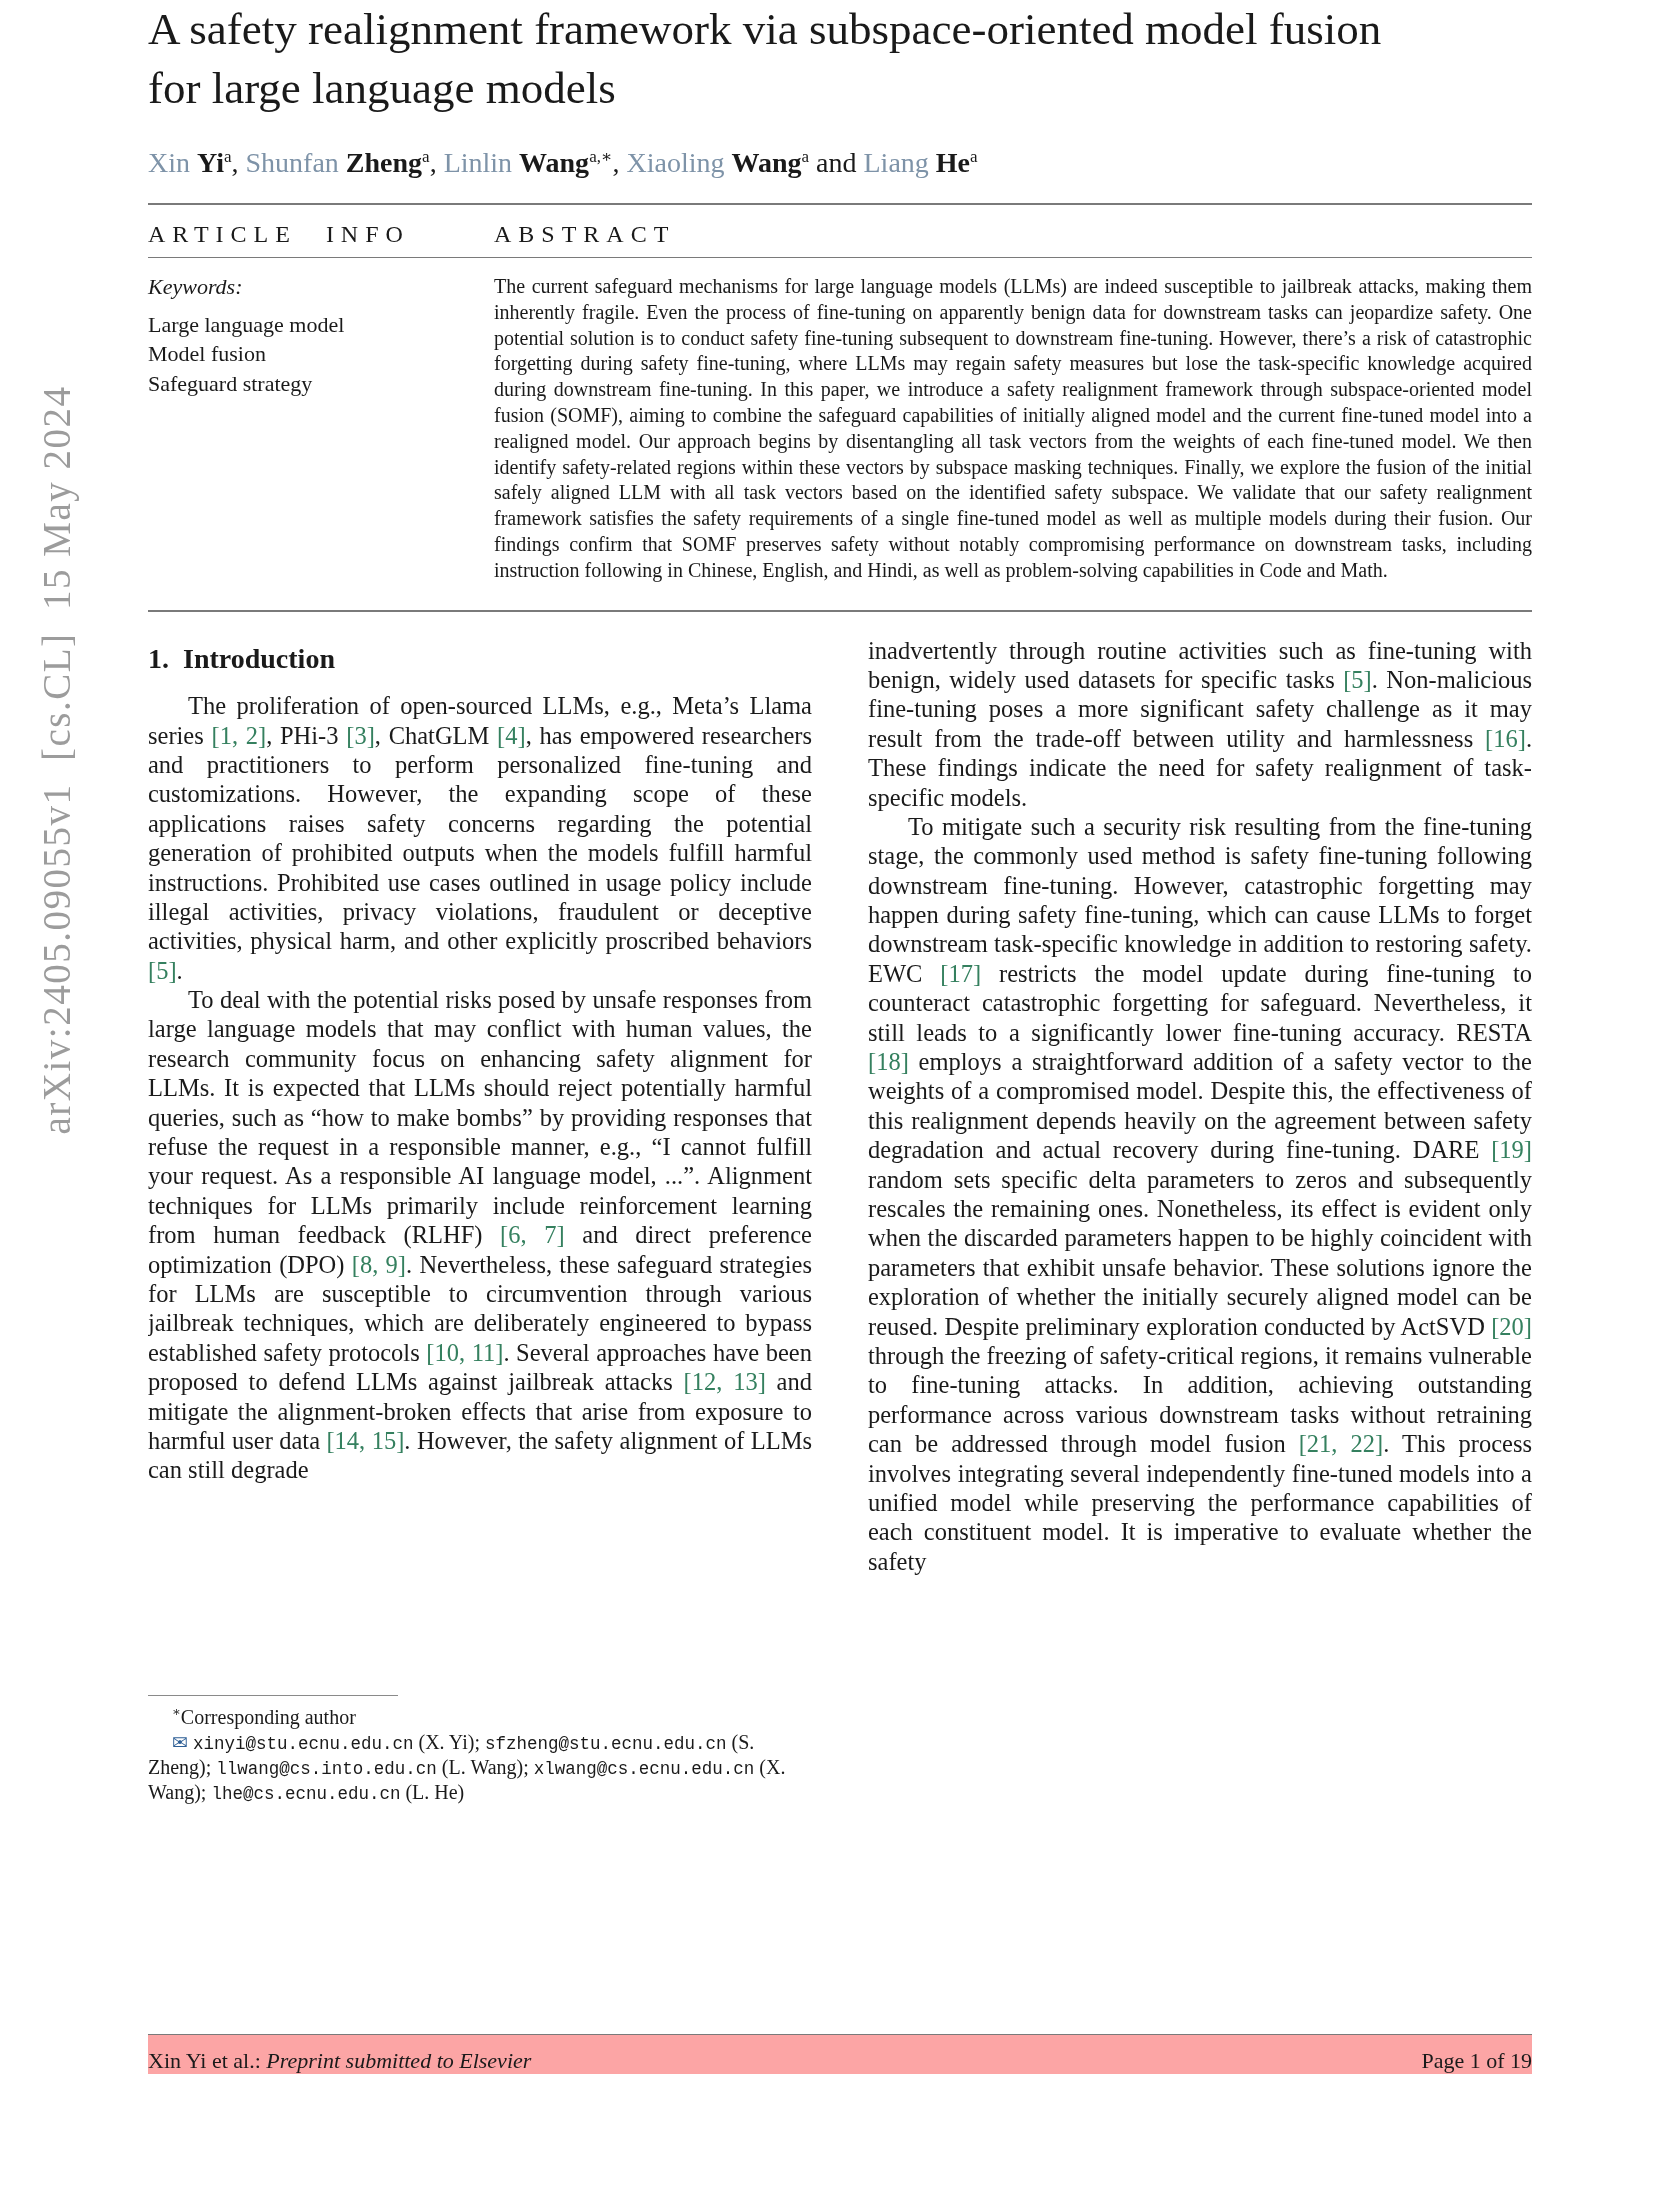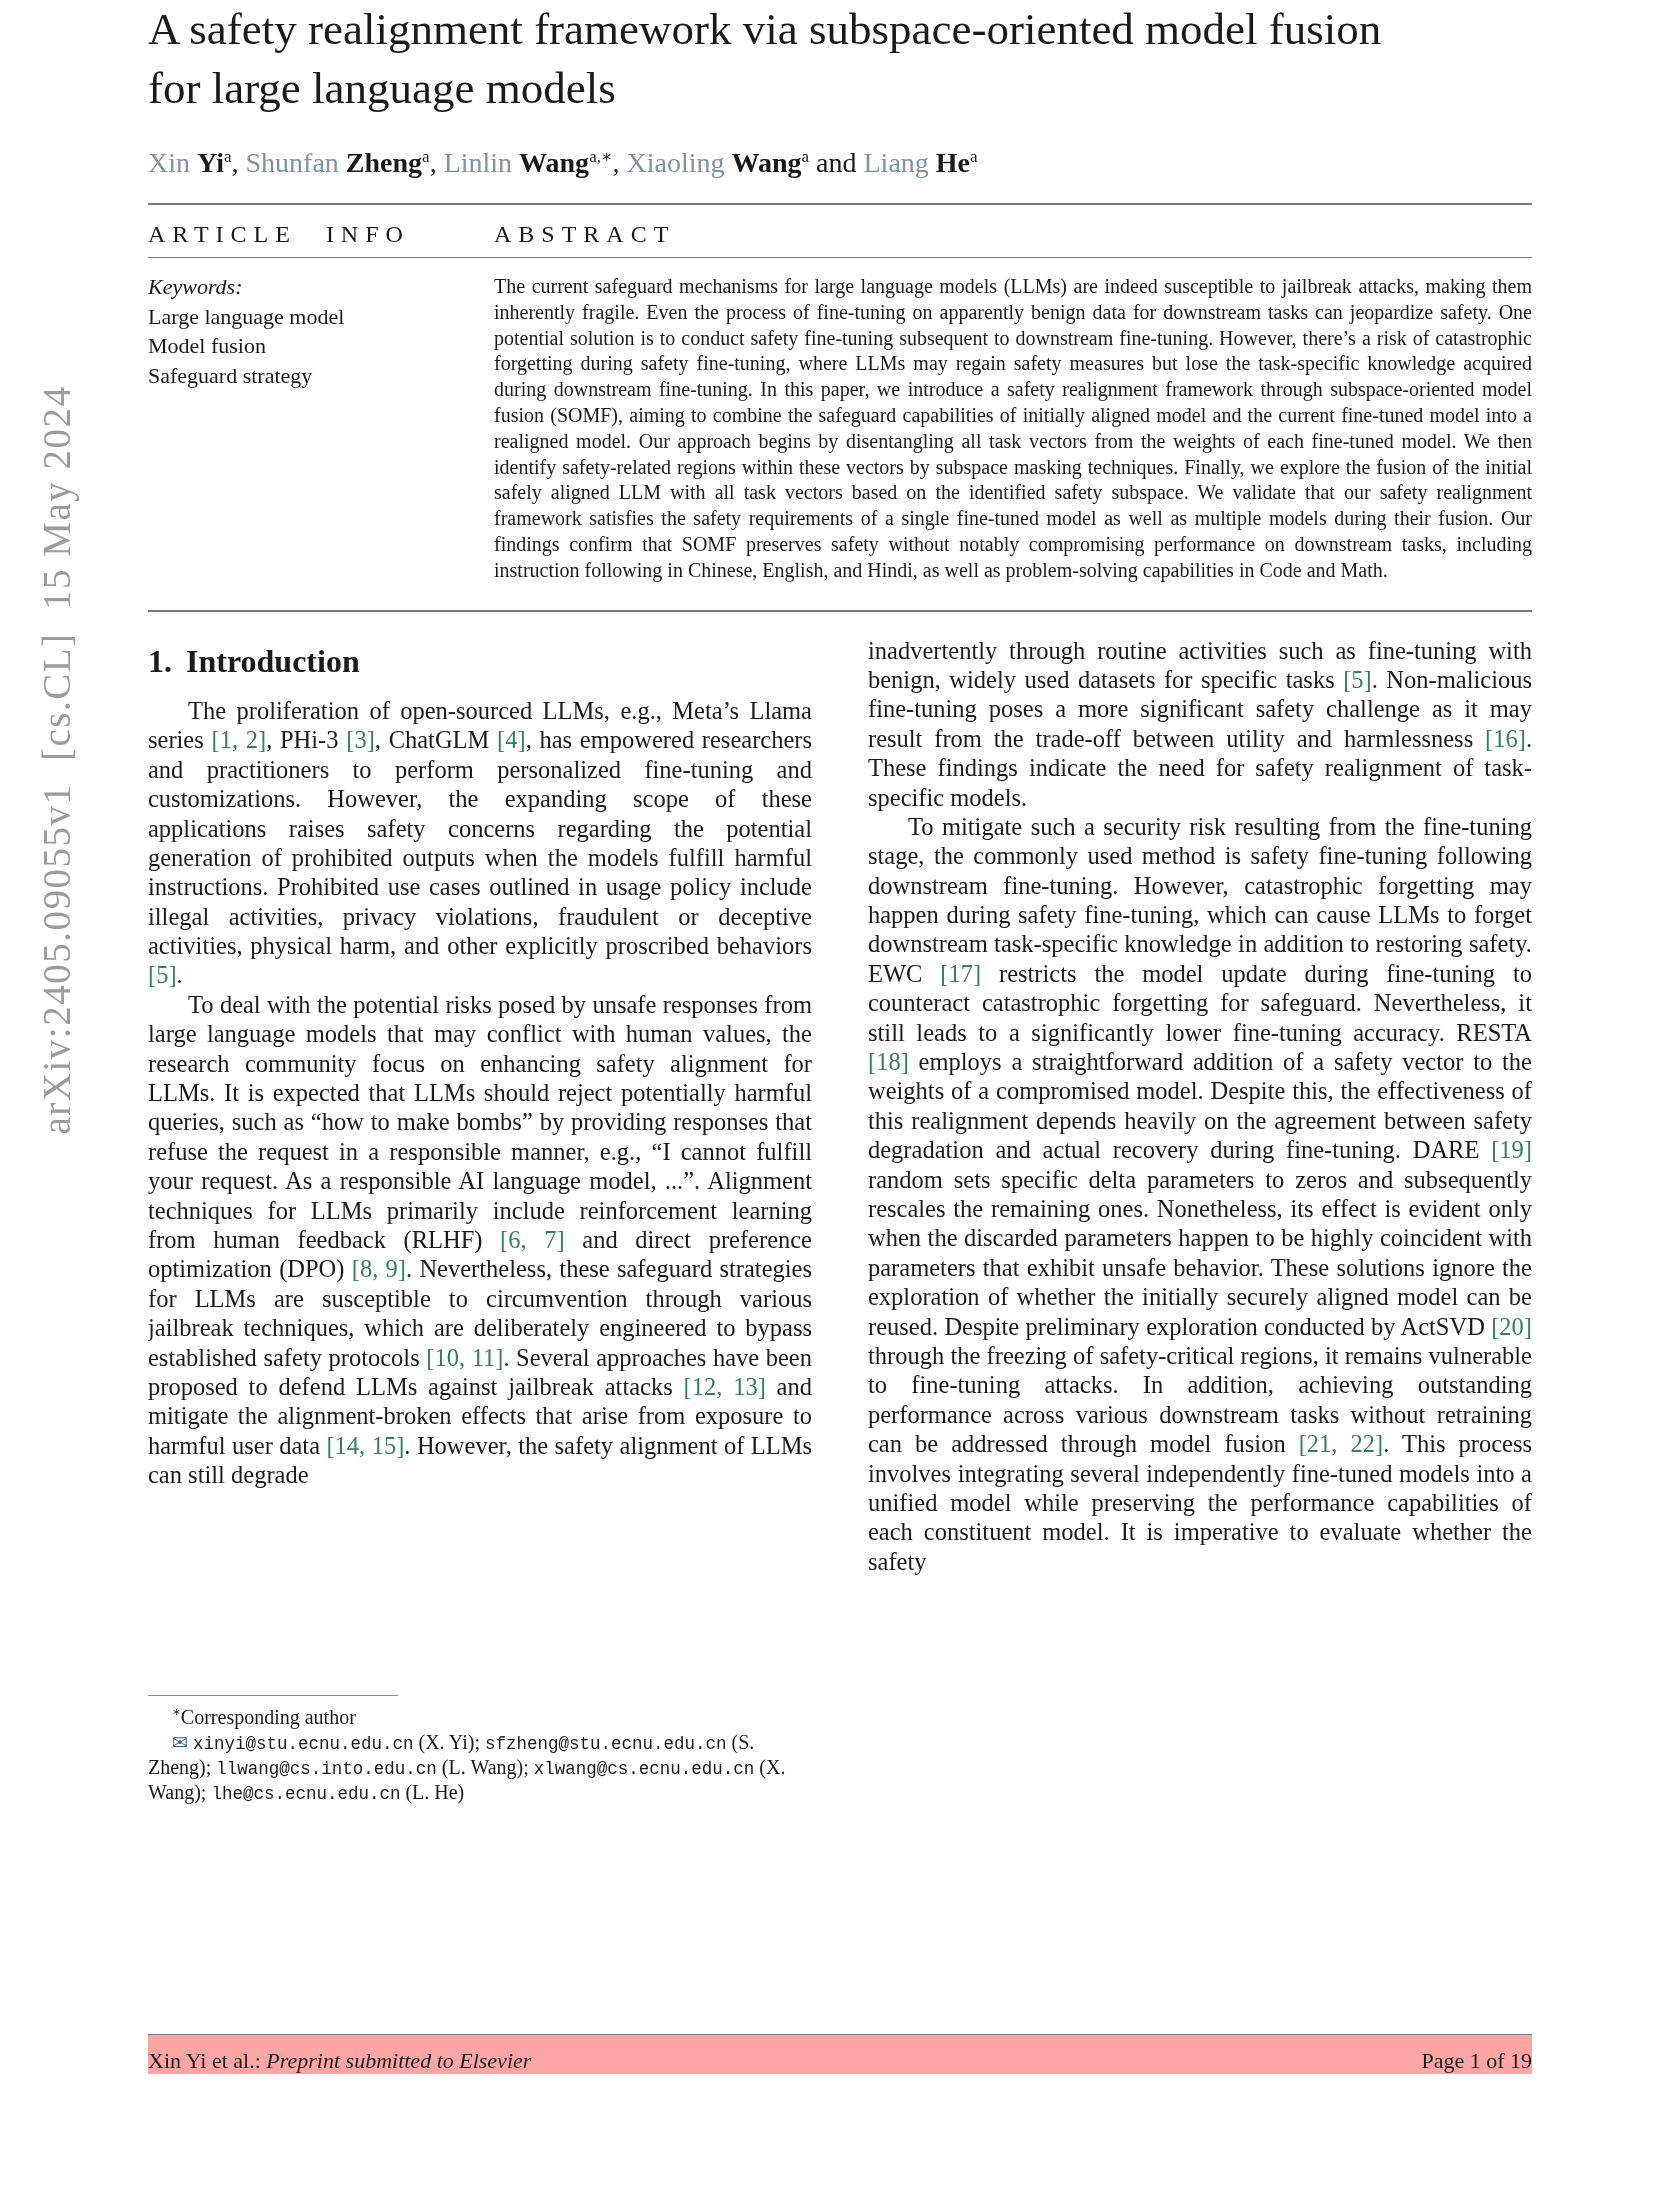--- a/index.html
+++ b/index.html
@@ -26,28 +26,28 @@
   .affil { margin-top:15px; font-size:22px; font-style:italic; }
   .affil sup { font-size:13px; font-style:italic; }
 
   .rule { border:none; border-top:2px solid #7a7a7a; height:0; }
   .main-rule { margin-top:24px; }
   .mid-rule  { margin-top:26px; }
 
   .info-grid { display:grid; grid-template-columns:346px 1fr; margin-top:16px; }
   .colhead { font-size:24px; letter-spacing:7px; word-spacing:16px; padding-bottom:9px; border-bottom:1.5px solid #7a7a7a; }
   .kw-label { margin-top:16px; font-size:22px; font-style:italic; }
-  .kw { margin-top:2px; list-style:none; }
+  .kw { margin-top:10px; list-style:none; }
   .kw li { font-size:22px; line-height:1.34; }
   .abs-text { margin-top:16px; font-size:20px; line-height:1.29; text-align:justify; hyphens:auto; -webkit-hyphens:auto; }
 
   .cols { display:flex; column-gap:56px; margin-top:24px; height:1170px; overflow:hidden; }
   .col { width:664px; font-size:24.5px; line-height:1.2; text-align:justify; hyphens:auto; -webkit-hyphens:auto; }
   .col.left { display:flex; flex-direction:column; }
-  .sec { font-size:32px; font-weight:bold; margin:6px 0 16px 0; text-align:left; }
+  .sec { font-size:28px; font-weight:bold; margin:6px 0 16px 0; text-align:left; }
   .sec .num { margin-right:14px; }
   .para { text-indent:40px; }
   .para.noindent { text-indent:0; }
   .cite { color:var(--citation,#35805f); }
 
   .fn { margin-top:auto; padding-top:14px; font-size:20px; line-height:1.26; text-align:left; }
   .fn-rule { width:250px; border-top:1px solid #8a8a8a; margin-bottom:8px; }
   .fn-line1 { text-indent:24px; }
   .fn-line1 sup { font-size:13px; }
   .fn-emails { text-indent:24px; }

